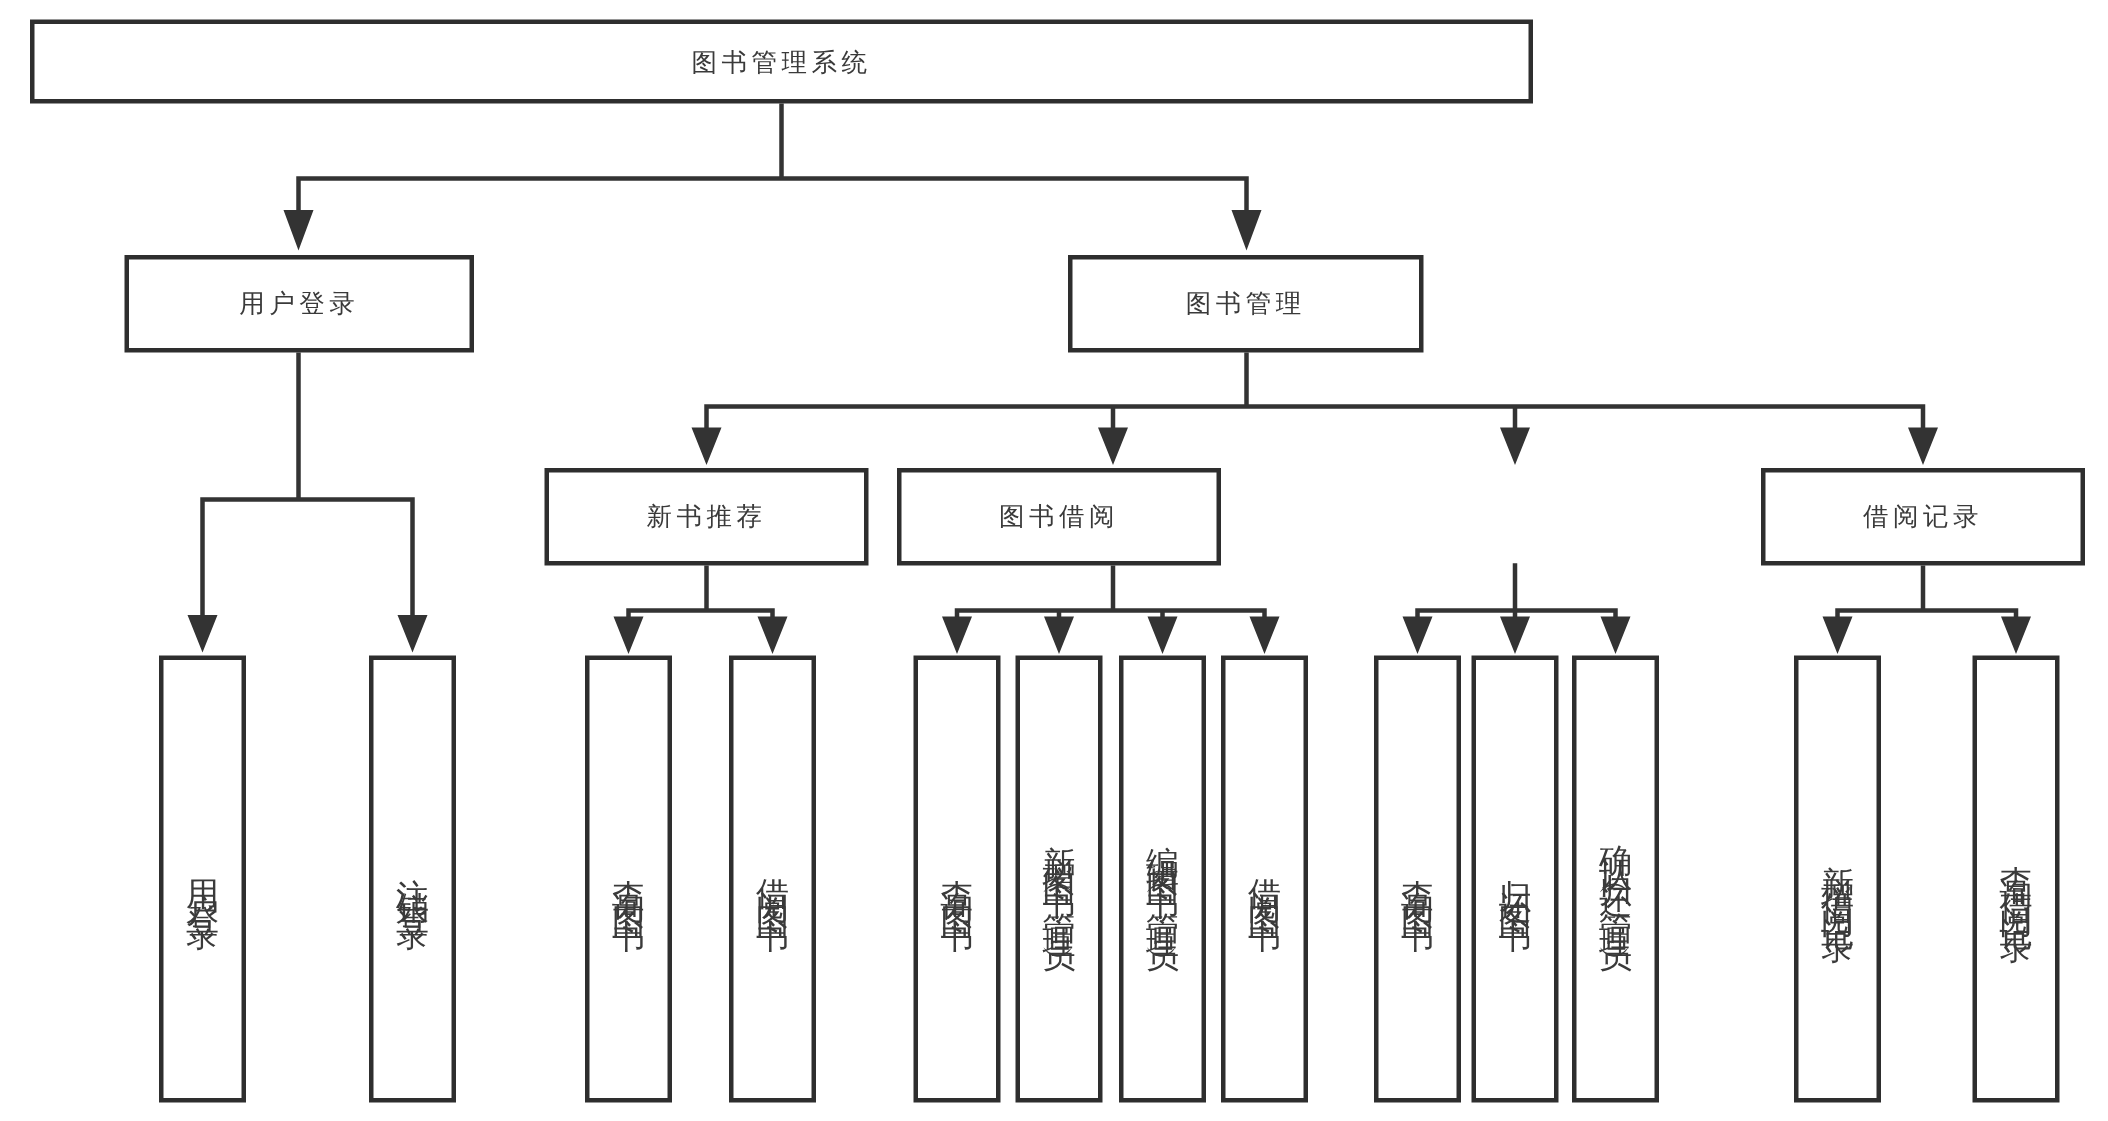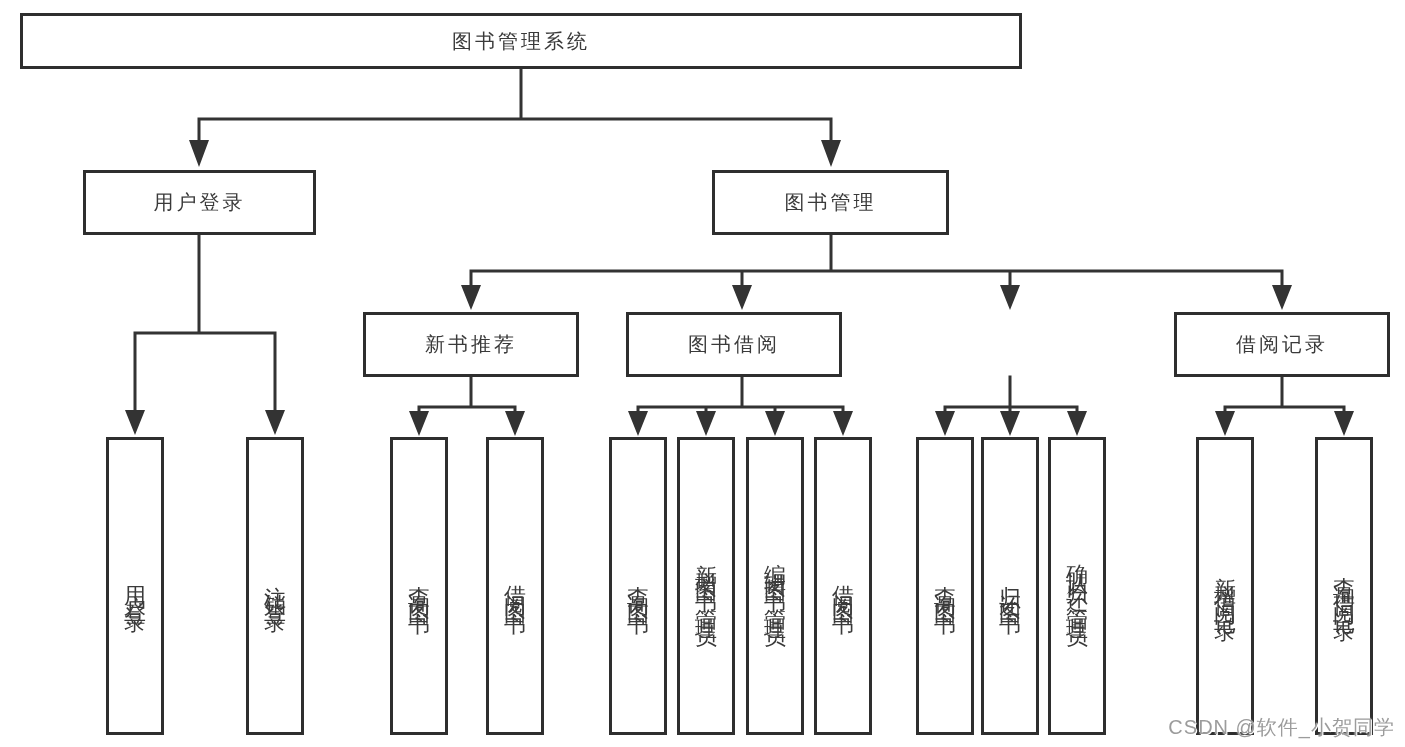--- a/index.html
+++ b/index.html
@@ -16,21 +16,21 @@
     position: absolute;
     box-sizing: border-box;
     background: #ffffff;
     border: 3px solid #2e2e2e;
     color: #3a3a3a;
     display: flex;
     align-items: center;
     justify-content: center;
     z-index: 2;
   }
-  .hnode { font-size: 20px; letter-spacing: 3px; white-space: nowrap; }
+  .hnode { font-size: 17px; letter-spacing: 3px; white-space: nowrap; }
   .vnode {
     font-size: 22px;
     letter-spacing: 9px;
     writing-mode: vertical-rl;
     text-orientation: mixed;
     line-height: 1;
   }
   .watermark {
     position: absolute;
     right: 10px;
@@ -64,35 +64,34 @@
          M935 411 H955 L945 436 Z M1000 411 H1020 L1010 436 Z M1067 411 H1087 L1077 436 Z
          M1215 411 H1235 L1225 436 Z M1334 411 H1354 L1344 436 Z"></path>
   </svg>
 
   <div class="node hnode" style="left:20px; top:13px; width:1002px; height:56px;">图书管理系统</div>
 
   <div class="node hnode" style="left:83px; top:170px; width:233px; height:65px;">用户登录</div>
   <div class="node hnode" style="left:363px; top:312px; width:216px; height:65px;">新书推荐</div>
 
   <div class="node hnode" style="left:712px; top:170px; width:237px; height:65px;">图书管理</div>
-  <div class="node hnode" style="left:626px; top:312px; width:216px; height:65px;">图书借阅</div>
+  <div class="node hnode" style="left:598px; top:312px; width:216px; height:65px;">图书借阅</div>
   <div class="node hnode" style="left:1174px; top:312px; width:216px; height:65px;">借阅记录</div>
 
   <div class="node vnode" style="left:106px; top:437px; width:58px; height:298px;">用户登录</div>
   <div class="node vnode" style="left:246px; top:437px; width:58px; height:298px;">注销登录</div>
 
   <div class="node vnode" style="left:390px; top:437px; width:58px; height:298px;">查询图书</div>
   <div class="node vnode" style="left:486px; top:437px; width:58px; height:298px;">借阅图书</div>
 
   <div class="node vnode" style="left:609px; top:437px; width:58px; height:298px;">查询图书</div>
   <div class="node vnode" style="left:677px; top:437px; width:58px; height:298px;">新增图书（管理员）</div>
   <div class="node vnode" style="left:746px; top:437px; width:58px; height:298px;">编辑图书（管理员）</div>
   <div class="node vnode" style="left:814px; top:437px; width:58px; height:298px;">借阅图书</div>
 
   <div class="node vnode" style="left:916px; top:437px; width:58px; height:298px;">查询图书</div>
   <div class="node vnode" style="left:981px; top:437px; width:58px; height:298px;">归还图书</div>
   <div class="node vnode" style="left:1048px; top:437px; width:58px; height:298px;">确认归还（管理员）</div>
 
   <div class="node vnode" style="left:1196px; top:437px; width:58px; height:298px;">新增借阅记录</div>
   <div class="node vnode" style="left:1315px; top:437px; width:58px; height:298px;">查询借阅记录</div>
 
-  <div class="watermark">CSDN @软件_小贺同学</div>
 </div>
 
 </body></html>

